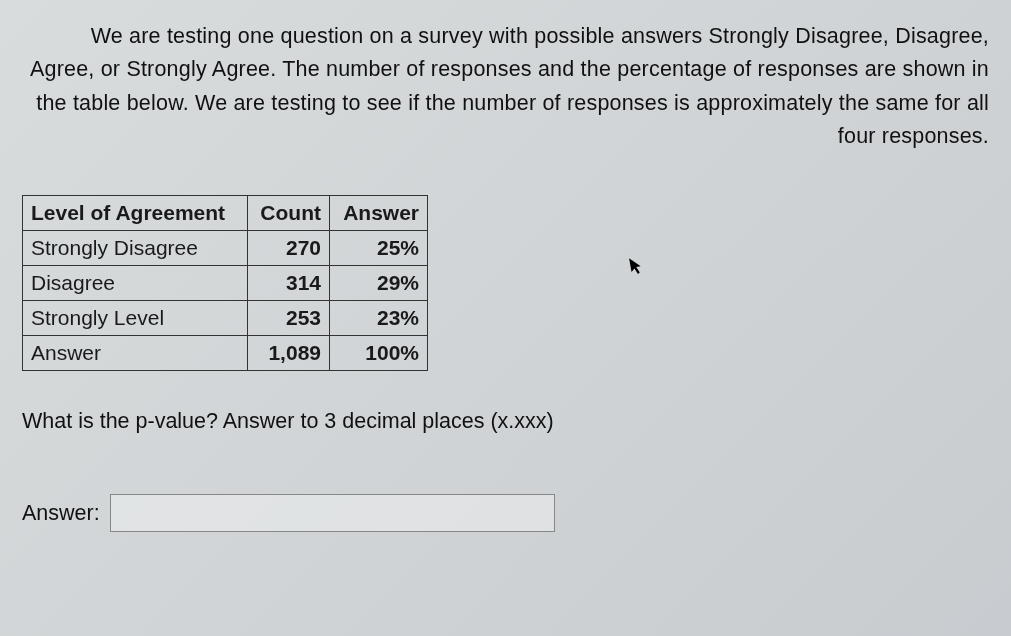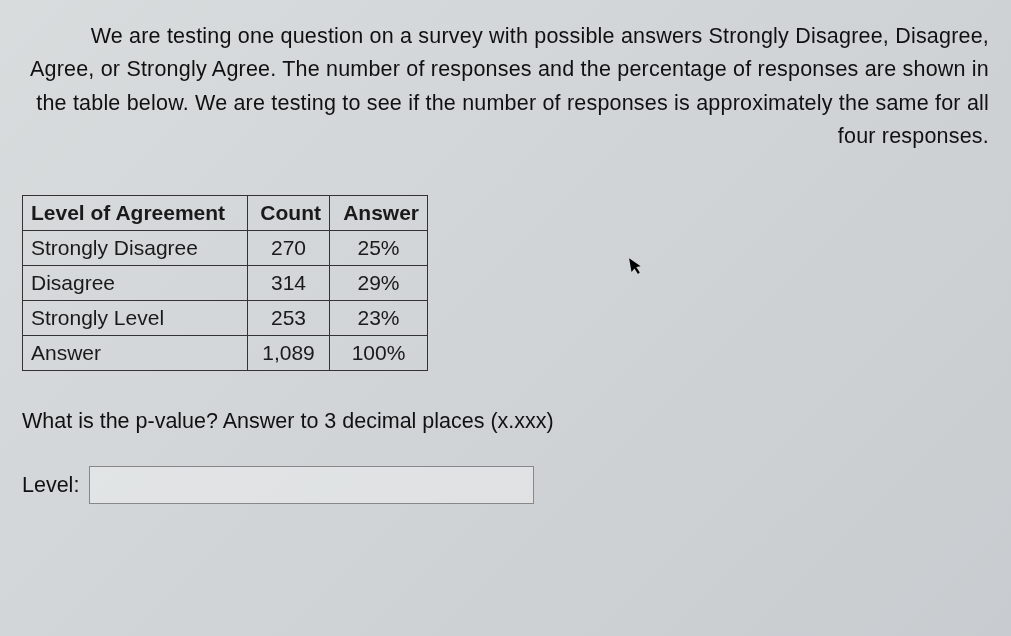--- a/index.html
+++ b/index.html
@@ -37,24 +37,24 @@
       height: 35px;
       vertical-align: middle;
     }
     th {
       font-weight: bold;
       background: transparent;
     }
     .col-level { width: 225px; text-align: left; }
     .col-count { width: 82px; text-align: right; }
     .col-percent { width: 98px; text-align: right; }
-    td.col-count, td.col-percent { text-align: center; }
+    td.col-count, td.col-percent { text-align: right; font-weight: bold; }
     .followup {
       font-size: 21.5px;
-      margin-bottom: 32px;
+      margin-bottom: 60px;
       color: #111;
     }
     .answer-row {
       display: flex;
       align-items: center;
       gap: 10px;
     }
     .answer-label {
       font-size: 21.5px;
       color: #111;
@@ -110,21 +110,21 @@
       <td class="col-level">Answer</td>
       <td class="col-count">1,089</td>
       <td class="col-percent">100%</td>
     </tr>
   </tbody>
 </table>
 
 <div class="followup">What is the p-value? Answer to 3 decimal places (x.xxx)</div>
 
 <div class="answer-row">
-  <span class="answer-label">Level:</span>
+  <span class="answer-label">Answer:</span>
   <input type="text" class="answer-input" value="" style="">
 </div>
 
 <div class="cursor">
   <svg width="14" height="20" viewBox="0 0 14 20">
     <path d="M1 1 L1 15 L4.5 12 L7 18 L9 17 L6.5 11 L11 11 Z" fill="#000"></path>
   </svg>
 </div>
 
 </body></html>

